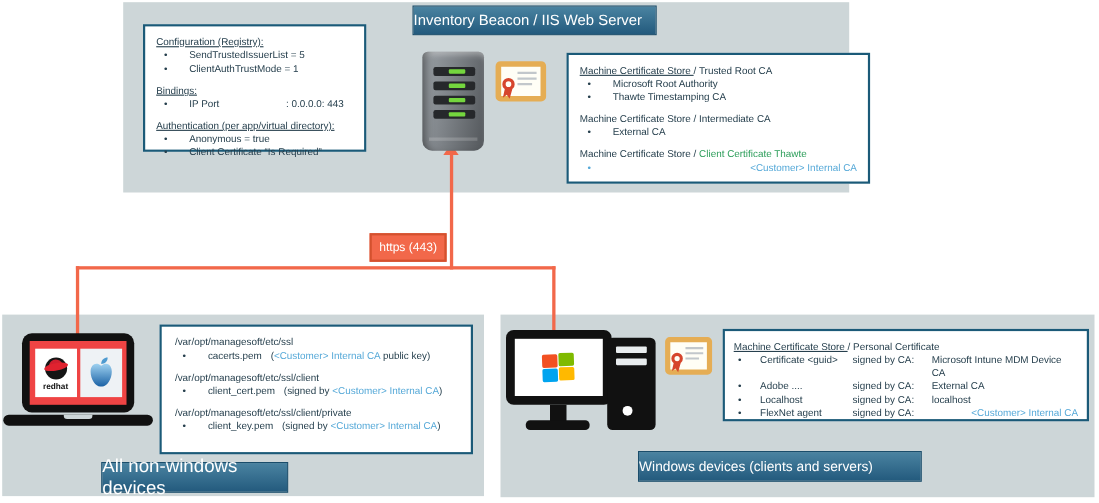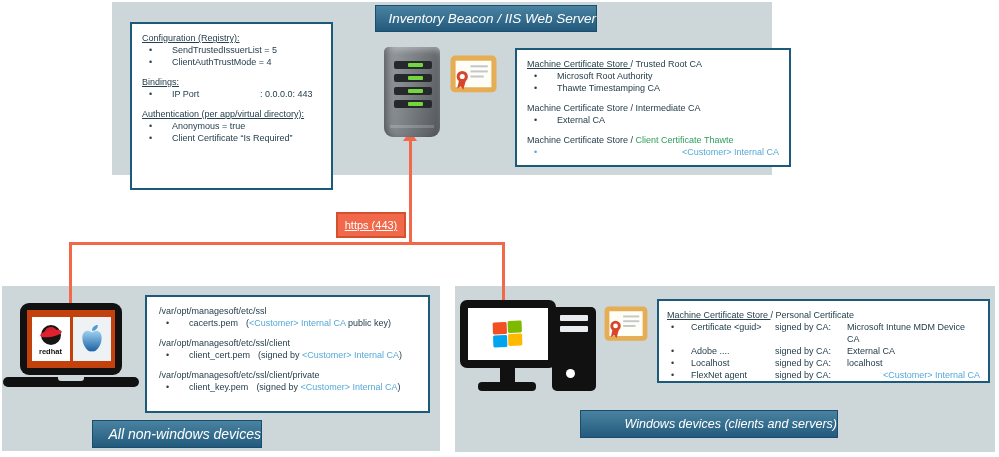--- a/index.html
+++ b/index.html
@@ -5,66 +5,66 @@
   * { margin:0; padding:0; box-sizing:border-box; }
   body { font-family:"Liberation Sans", sans-serif; background:#fff; }
   .canvas { position:relative; width:999px; height:457px; background:#fff; overflow:hidden; }
 
   .panel { position:absolute; background:#cdd6d8; }
   #top-panel { left:112px; top:2px; width:660px; height:173px; }
   #left-panel { left:2px; top:286px; width:438px; height:165px; }
   #right-panel { left:455px; top:286px; width:540px; height:166px; }
 
   .banner { position:absolute; background:linear-gradient(#4a83a1,#235a7d); border:1px solid #1a4d6b;
-            color:#fff; display:flex; align-items:center; justify-content:flex-end; z-index:4;font-style:italic; }
+            color:#fff; display:flex; align-items:center; justify-content:flex-start; z-index:4; }
   #title-banner { left:375px; top:5px; width:222px; height:27px; font-size:13.5px; }
-  #banner-left { left:92px; top:420px; width:170px; height:28px; font-size:14px; }
+  #banner-left { left:92px; top:420px; width:170px; height:28px; font-size:17px; }
   #banner-right { left:580px; top:410px; width:258px; height:28px; font-size:12.5px; }
 
   .whitebox { position:absolute; background:#fff; border:2px solid #1b5a78; z-index:3;
               font-size:9px; color:#27404e; line-height:12px; }
-  #config-box { left:130px; top:22px; width:203px; height:168px; padding:8px 10px; }
+  #config-box { left:130px; top:22px; width:203px; height:116px; padding:8px 10px; }
   #store-box  { left:515px; top:48px; width:276px; height:119px; padding:8px 10px; }
   #file-box   { left:145px; top:295px; width:285px; height:118px; padding:8px 12px; }
   #certs-box  { left:657px; top:299px; width:333px; height:84px; padding:8px 8px; }
 
   .u { text-decoration:underline; }
   .green { color:#2e9e5b; }
   .blue { color:#56a9d8;text-align:right; }
   .gap8 { height:8px; }
   .li { position:relative; padding-left:30px; }
   .li::before { content:"•"; position:absolute; left:7px; }
   .li.bl::before { color:#56a9d8; }
   .kv .k { display:inline-block; width:88px; }
   .pre { margin-left:8px; }
 
   
   .oline { position:absolute; background:#f2684a; z-index:2; }
   #arrowhead { position:absolute; left:403px; top:131px; width:0; height:0; z-index:2;
                border-left:7px solid transparent; border-right:7px solid transparent; border-bottom:10px solid #f2684a; }
   #https-label { position:absolute; left:336px; top:212px; width:70px; height:26px; z-index:3;
                  background:#f2684a; border:2px solid #d4512e; color:#fff; font-size:11px;
-                 display:flex; align-items:center; justify-content:center;text-decoration:underline; }
+                 display:flex; align-items:center; justify-content:center; }
 
   
   #server { position:absolute; left:384px; top:47px; width:56px; height:90px; z-index:3;
             background:linear-gradient(100deg,#9ba1a6 0%,#7d8287 45%,#53575b 100%);
             border-radius:5px 5px 9px 9px;
             box-shadow:inset 7px 0 9px -5px rgba(0,0,0,.55), inset 0 5px 6px -3px rgba(255,255,255,.5);
             padding-top:9px; }
   .slot { height:8px; margin:5px 8px 0 10px; background:#26282b; border-radius:2px; position:relative; }
   .slot::after { content:""; position:absolute; left:14px; top:2px; width:15px; height:4px; background:#74d63e; border-radius:1px; }
   #server::after { content:""; position:absolute; left:6px; right:6px; bottom:9px; height:3px; background:rgba(255,255,255,.18); }
 
   .cert-icon { position:absolute; z-index:3; }
 
   
   #laptop { position:absolute; left:20px; top:303px; width:102px; height:72px; z-index:3;
             background:#111; border-radius:9px; padding:7px; }
-  #laptop-screen { width:100%; height:100%; background:#c2410c; display:flex; align-items:center; justify-content:center; gap:3px; }
+  #laptop-screen { width:100%; height:100%; background:#ef4444; display:flex; align-items:center; justify-content:center; gap:3px; }
   #laptop-base { position:absolute; left:3px; top:377px; width:136px; height:10px; background:#111; border-radius:5px; z-index:3; }
   #laptop-base::after { content:""; position:absolute; left:55px; top:0; width:26px; height:4px; background:#cdd6d8; border-radius:0 0 3px 3px; }
   .tile { width:38px; height:44px; background:#fff; display:flex; flex-direction:column; align-items:center; justify-content:center; }
   .tile.apple-bg { background:#eef2f5; }
   #redhat-label { font-size:7.5px; font-weight:bold; color:#111; line-height:8px; }
 
   
   #monitor { position:absolute; left:460px; top:300px; width:96px; height:68px; z-index:3;
              background:#111; border-radius:7px; padding:8px; }
   #monitor-screen { width:100%; height:100%; background:#fff; display:flex; align-items:center; justify-content:center; }
@@ -110,21 +110,21 @@
   <div class="banner" id="banner-left">
     <span>All non-windows devices</span>
   </div>
   <div class="banner" id="banner-right">
     <span>Windows devices (clients and servers)</span>
   </div>
 
   <div class="whitebox" id="config-box">
     <div class="u">Configuration (Registry):</div>
     <div class="li">SendTrustedIssuerList = 5</div>
-    <div class="li">ClientAuthTrustMode = 4</div>
+    <div class="li">ClientAuthTrustMode = 1</div>
     <div class="gap8"></div>
     <div class="u">Bindings:</div>
     <div class="li kv">
       <span class="k">IP Port</span><span>:  0.0.0.0: 443</span>
     </div>
     <div class="gap8"></div>
     <div class="u">Authentication (per app/virtual directory):</div>
     <div class="li">Anonymous = true</div>
     <div class="li">Client Certificate “Is Required”</div>
   </div>

